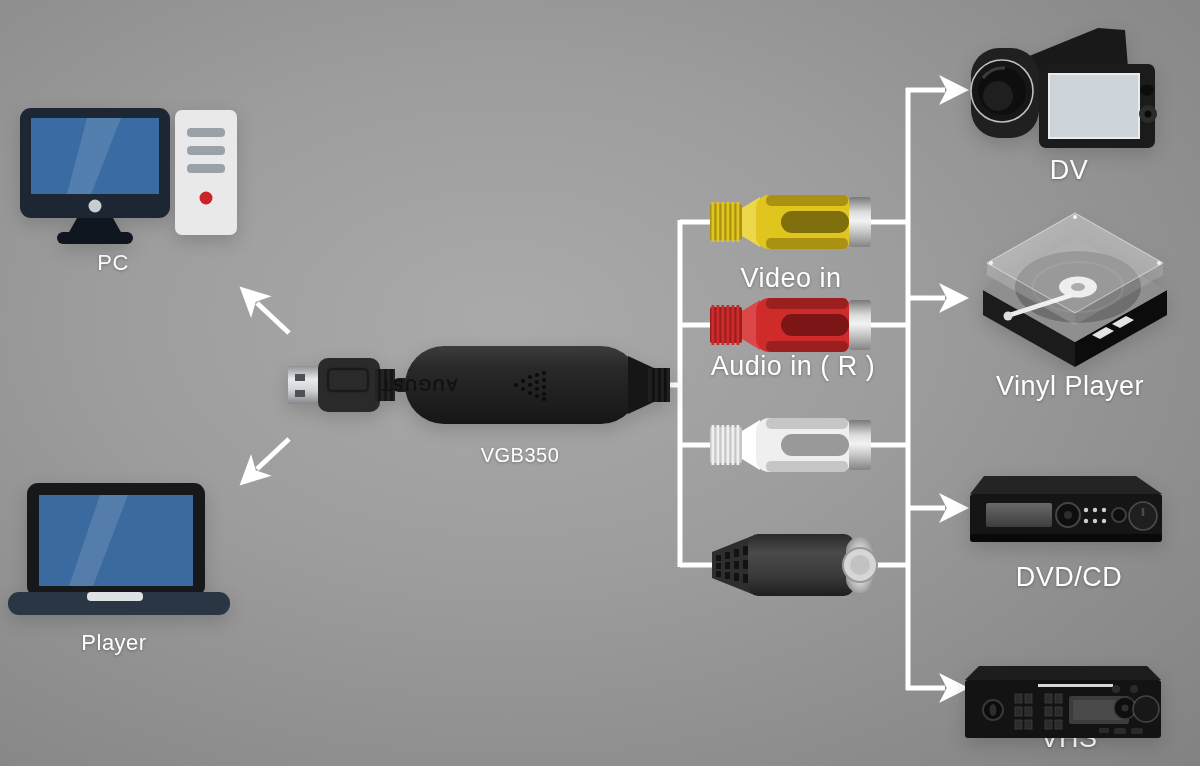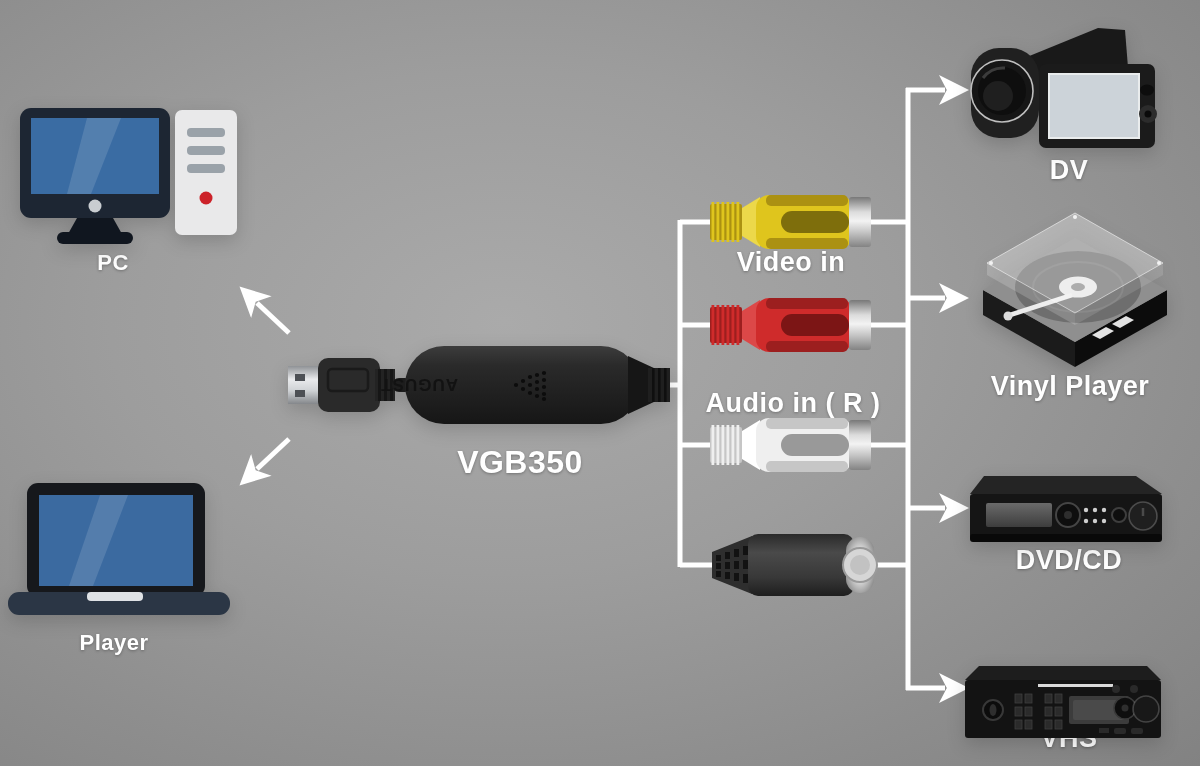--- a/index.html
+++ b/index.html
@@ -4,21 +4,21 @@
 <style>
   html,body{margin:0;padding:0;}
   #stage{
     position:relative;width:1200px;height:766px;overflow:hidden;
     font-family:"Liberation Sans",sans-serif;
     background:radial-gradient(ellipse at 42% 42%, #aaaaaa 0%, #9d9d9d 40%, #8d8d8d 75%, #828282 100%);
   }
   .abs{position:absolute;}
   .label{
     position:absolute;transform:translateX(-50%);
-    color:#fff;font-weight:bold;font-size:27px;letter-spacing:.5px;
+    color:#fff;font-weight:normal;font-size:27px;letter-spacing:.5px;
     text-shadow:0 1px 3px rgba(0,0,0,.30);white-space:nowrap;
   }
   .label-lg{font-size:22px;}
   .icon-shadow{filter:drop-shadow(0 6px 9px rgba(0,0,0,.16));}
   svg{display:block;overflow:visible;}
   
   .rca-yellow .shade-light{fill:#ecd84a}.rca-yellow .shade-dark{fill:#ab9112}.rca-yellow .shade-darkest{fill:#7e6e0c}
   .rca-red .shade-light{fill:#dc4848}.rca-red .shade-dark{fill:#9c1f1f}.rca-red .shade-darkest{fill:#7c1515}
   .rca-white .shade-light{fill:#ffffff}.rca-white .shade-dark{fill:#c6c6c6}.rca-white .shade-darkest{fill:#999999}
 </style>
@@ -139,55 +139,55 @@
           <circle cx="257" cy="51" r="2.1"></circle>
           <circle cx="257" cy="58" r="2.1"></circle>
         <circle cx="264" cy="35" r="2.1"></circle>
           <circle cx="264" cy="42" r="2.1"></circle>
           <circle cx="264" cy="49" r="2.1"></circle>
           <circle cx="264" cy="56" r="2.1"></circle>
           <circle cx="264" cy="61" r="2.1"></circle>
       </g>
     </g>
   </svg>
-  <div class="label" style="left:520px;top:444px;font-size:32px">VGB350</div>
+  <div class="label" style="left:520px;top:444px;font-size:20px">VGB350</div>
 
   <svg class="abs rca-yellow" style="left:703px;top:188px;z-index:2" width="170" height="68" viewBox="0 0 170 68">
     <rect x="7" y="16" width="32" height="36" rx="2" class="shade-dark"></rect>
     <rect x="8.5" y="14" width="2.8" height="40" fill="#dfc51d"></rect>
     <rect x="13.5" y="14" width="2.8" height="40" fill="#dfc51d"></rect>
     <rect x="18.5" y="14" width="2.8" height="40" fill="#dfc51d"></rect>
     <rect x="23.5" y="14" width="2.8" height="40" fill="#dfc51d"></rect>
     <rect x="28.5" y="14" width="2.8" height="40" fill="#dfc51d"></rect>
     <rect x="33.5" y="14" width="2.8" height="40" fill="#dfc51d"></rect>
     <polygon points="39,20 57,9 57,59 39,48" class="shade-light"></polygon>
     <rect x="53" y="7" width="96" height="54" rx="13" fill="#dfc51d"></rect>
     <rect x="63" y="7" width="82" height="11" rx="5" class="shade-dark"></rect>
     <rect x="63" y="50" width="82" height="11" rx="5" class="shade-dark"></rect>
     <rect x="78" y="23" width="68" height="22" rx="11" class="shade-darkest"></rect>
     <rect x="146" y="9" width="22" height="50" rx="3" fill="url(#rcaMetal)"></rect>
   </svg>
-  <div class="label" style="left:791px;top:247px">Video in</div>
+  <div class="label" style="left:791px;top:263px">Video in</div>
 
   <svg class="abs rca-red" style="left:703px;top:291px;z-index:2" width="170" height="68" viewBox="0 0 170 68">
     <rect x="7" y="16" width="32" height="36" rx="2" class="shade-dark"></rect>
     <rect x="8.5" y="14" width="2.8" height="40" fill="#cf2b2b"></rect>
     <rect x="13.5" y="14" width="2.8" height="40" fill="#cf2b2b"></rect>
     <rect x="18.5" y="14" width="2.8" height="40" fill="#cf2b2b"></rect>
     <rect x="23.5" y="14" width="2.8" height="40" fill="#cf2b2b"></rect>
     <rect x="28.5" y="14" width="2.8" height="40" fill="#cf2b2b"></rect>
     <rect x="33.5" y="14" width="2.8" height="40" fill="#cf2b2b"></rect>
     <polygon points="39,20 57,9 57,59 39,48" class="shade-light"></polygon>
     <rect x="53" y="7" width="96" height="54" rx="13" fill="#cf2b2b"></rect>
     <rect x="63" y="7" width="82" height="11" rx="5" class="shade-dark"></rect>
     <rect x="63" y="50" width="82" height="11" rx="5" class="shade-dark"></rect>
     <rect x="78" y="23" width="68" height="22" rx="11" class="shade-darkest"></rect>
     <rect x="146" y="9" width="22" height="50" rx="3" fill="url(#rcaMetal)"></rect>
   </svg>
-  <div class="label" style="left:793px;top:388px">Audio in ( R )</div>
+  <div class="label" style="left:793px;top:351px">Audio in ( R )</div>
 
   <svg class="abs rca-white" style="left:703px;top:411px;z-index:2" width="170" height="68" viewBox="0 0 170 68">
     <rect x="7" y="16" width="32" height="36" rx="2" class="shade-dark"></rect>
     <rect x="8.5" y="14" width="2.8" height="40" fill="#efefef"></rect>
     <rect x="13.5" y="14" width="2.8" height="40" fill="#efefef"></rect>
     <rect x="18.5" y="14" width="2.8" height="40" fill="#efefef"></rect>
     <rect x="23.5" y="14" width="2.8" height="40" fill="#efefef"></rect>
     <rect x="28.5" y="14" width="2.8" height="40" fill="#efefef"></rect>
     <rect x="33.5" y="14" width="2.8" height="40" fill="#efefef"></rect>
     <polygon points="39,20 57,9 57,59 39,48" class="shade-light"></polygon>
@@ -275,21 +275,21 @@
         <circle cx="135" cy="48" r="2.2"></circle>
         <circle cx="144" cy="48" r="2.2"></circle>
       <circle cx="126" cy="59" r="2.2"></circle>
         <circle cx="135" cy="59" r="2.2"></circle>
         <circle cx="144" cy="59" r="2.2"></circle>
     </g>
     <circle cx="159" cy="53" r="7" fill="#0e0e0e" stroke="#3e3e3e" stroke-width="2"></circle>
     <circle cx="183" cy="54" r="14" fill="#1f1f1f" stroke="rgba(255,255,255,0.22)" stroke-width="1.6"></circle>
     <line x1="183" y1="46" x2="183" y2="54" stroke="#4a4a4a" stroke-width="2.5"></line>
   </svg>
-  <div class="label" style="left:1069px;top:545px">DVD/CD</div>
+  <div class="label" style="left:1069px;top:562px">DVD/CD</div>
 
   <svg class="abs icon-shadow" style="left:953px;top:652px;z-index:2" width="218" height="100" viewBox="0 0 218 100">
     <polygon points="26,14 194,14 208,28 12,28" fill="#1d1d1d"></polygon>
     <rect x="12" y="28" width="196" height="58" rx="3" fill="#131313"></rect>
     <rect x="85" y="32" width="75" height="3" fill="#d8d8d8"></rect>
     <circle cx="40" cy="58" r="10" fill="#0c0c0c" stroke="#383838" stroke-width="2"></circle>
     <ellipse cx="40" cy="58" rx="3.5" ry="6" fill="#2e2e2e"></ellipse>
     <g fill="#2b2b2b" stroke="#3f3f3f" stroke-width="0.8">
       <rect x="62" y="42" width="7" height="9"></rect>
         <rect x="72" y="42" width="7" height="9"></rect>

